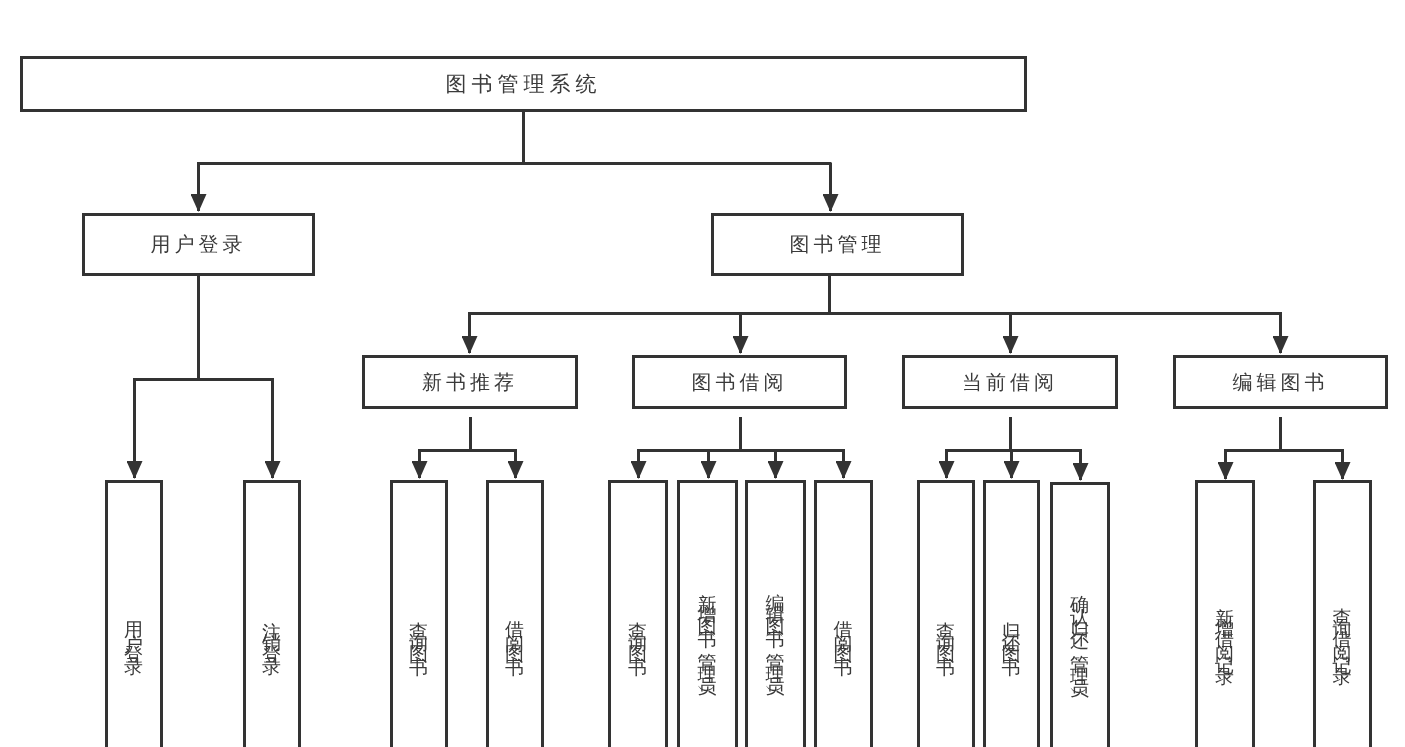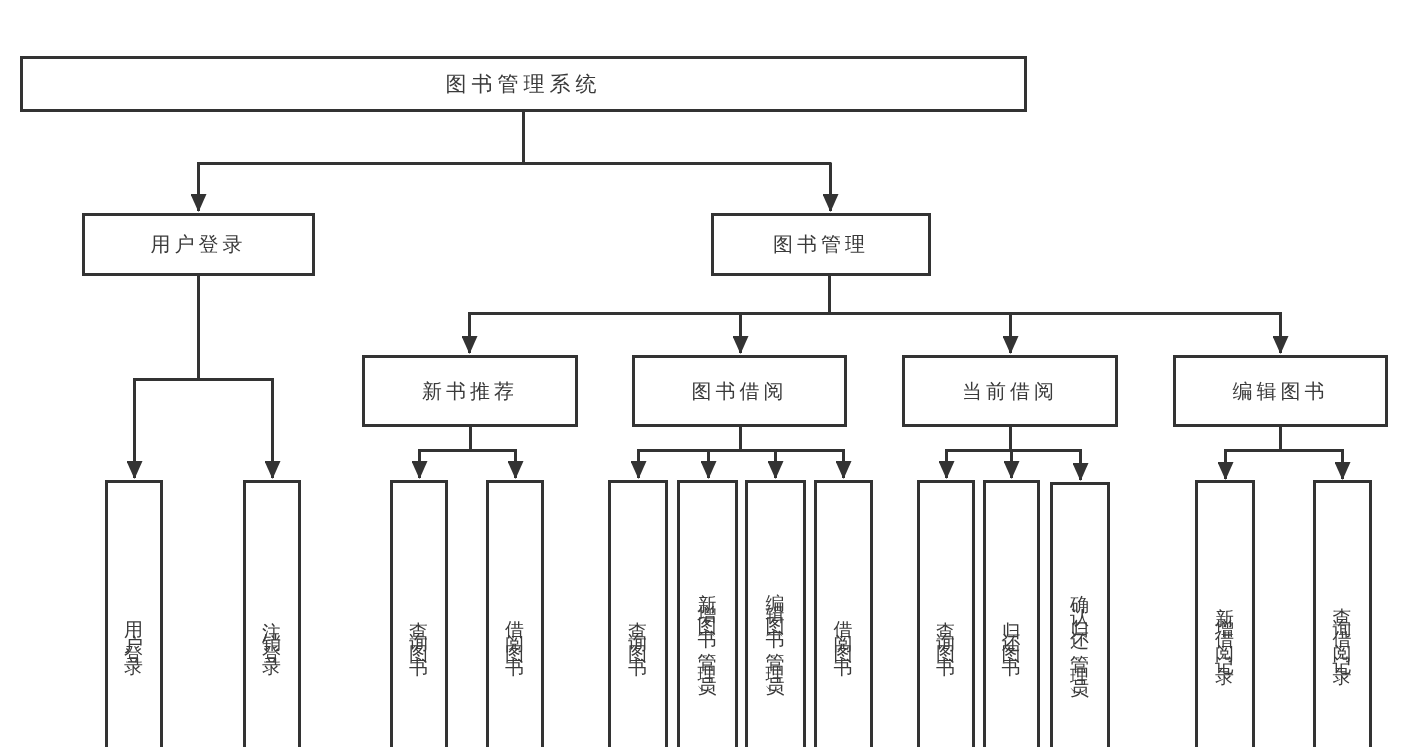--- a/index.html
+++ b/index.html
@@ -13,22 +13,22 @@
   svg.connectors { position:absolute; left:0; top:0; width:1405px; height:747px; }
   .box {
     position:absolute; box-sizing:border-box;
     border:3px solid #333333; background:#ffffff;
     display:flex; align-items:center; justify-content:center;
     white-space:nowrap;
   }
   .root-box   { left:20px;  top:13px;  width:1007px; height:56px; font-size:21px; letter-spacing:5px; }
   .l2-box     { top:170px; height:63px; font-size:20px; letter-spacing:4px; }
   .l2-user    { left:82px;  width:233px; }
-  .l2-mgmt    { left:711px; width:220px; }
-  .l3-box     { top:312px; height:72px; font-size:20px; letter-spacing:4px; }
+  .l2-mgmt    { left:711px; width:253px; }
+  .l3-box     { top:312px; height:54px; font-size:20px; letter-spacing:4px; }
   .l3-newbook { left:362px;  width:216px; }
   .l3-borrow  { left:632px;  width:215px; }
   .l3-current { left:902px;  width:216px; }
   .l3-records { left:1173px; width:215px; }
   .leaf { top:437px; width:58px; height:300px; }
   .leaf > span {
     writing-mode:vertical-rl; text-orientation:mixed;
     font-size:19px; letter-spacing:12px; line-height:1; color:#3a3a3a;
   }
   .lf-g1a { left:105px; }  .lf-g1b { left:243px; }

